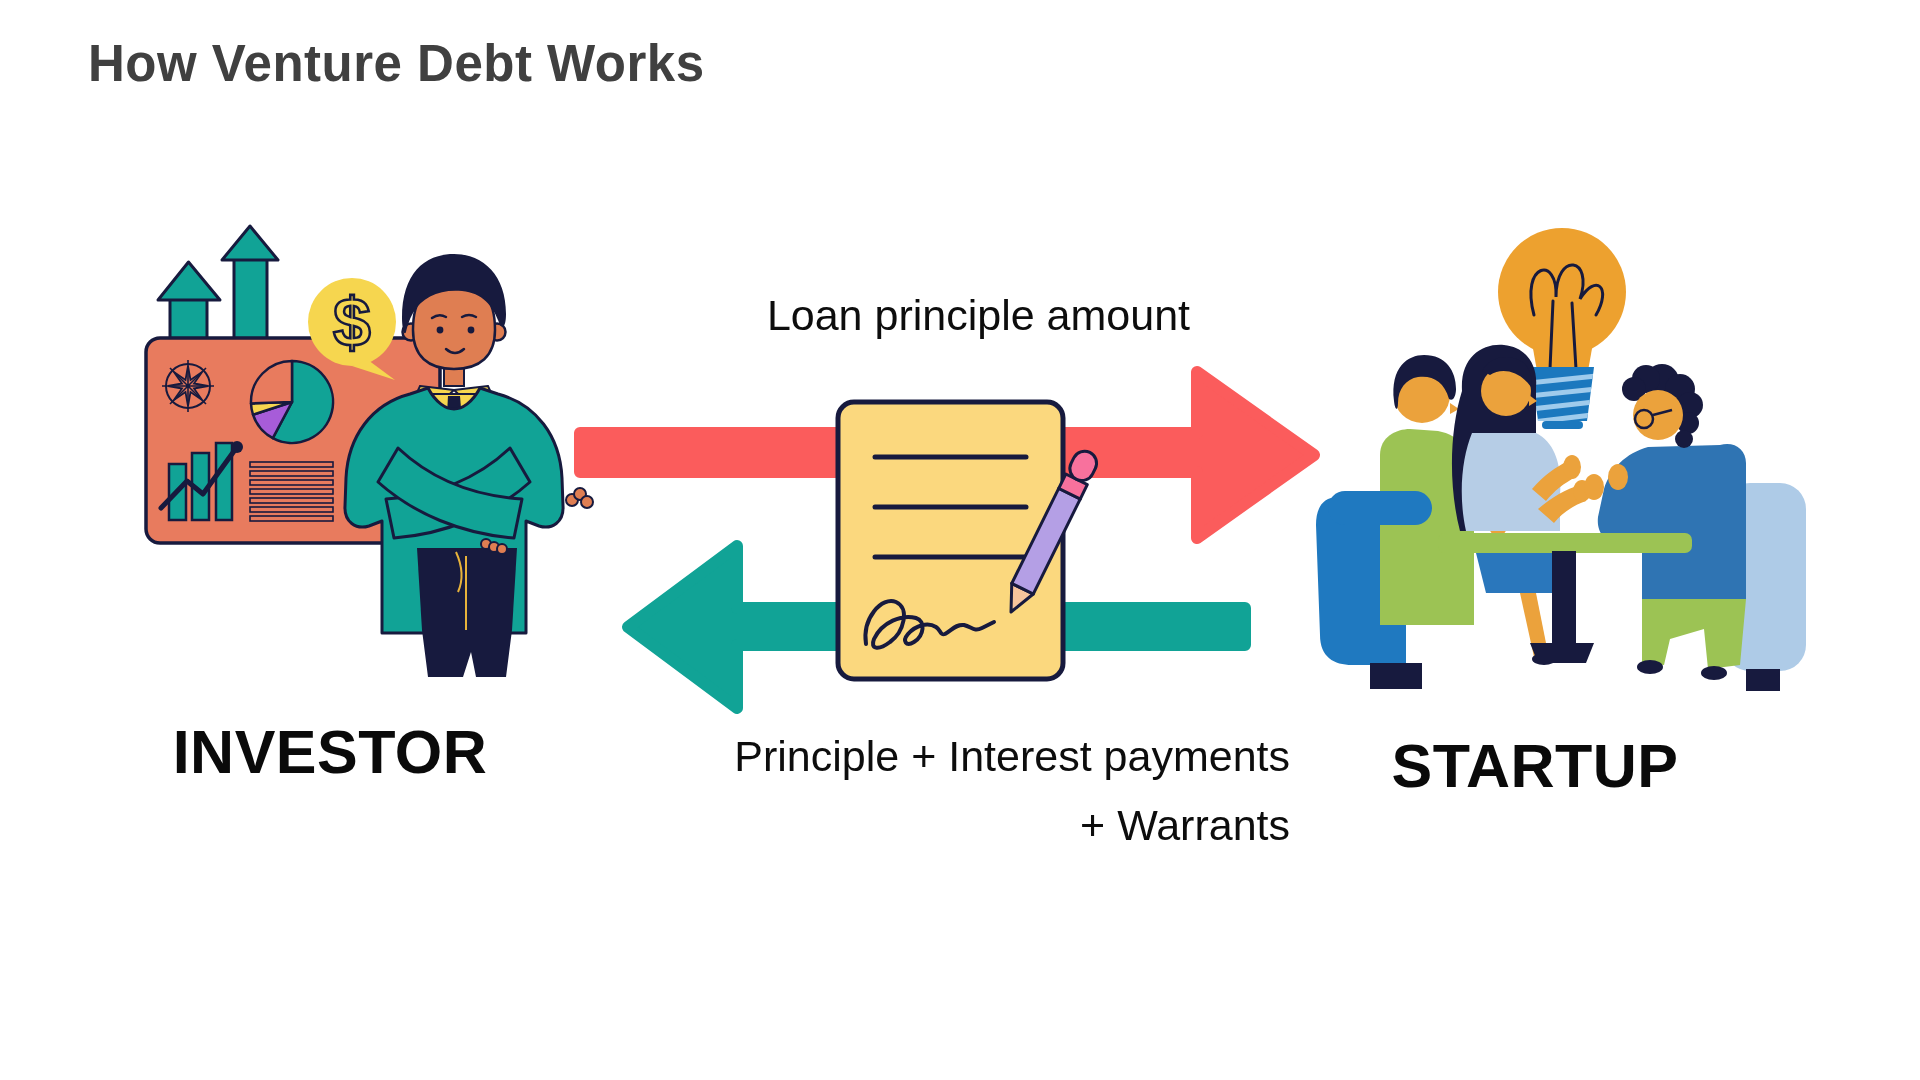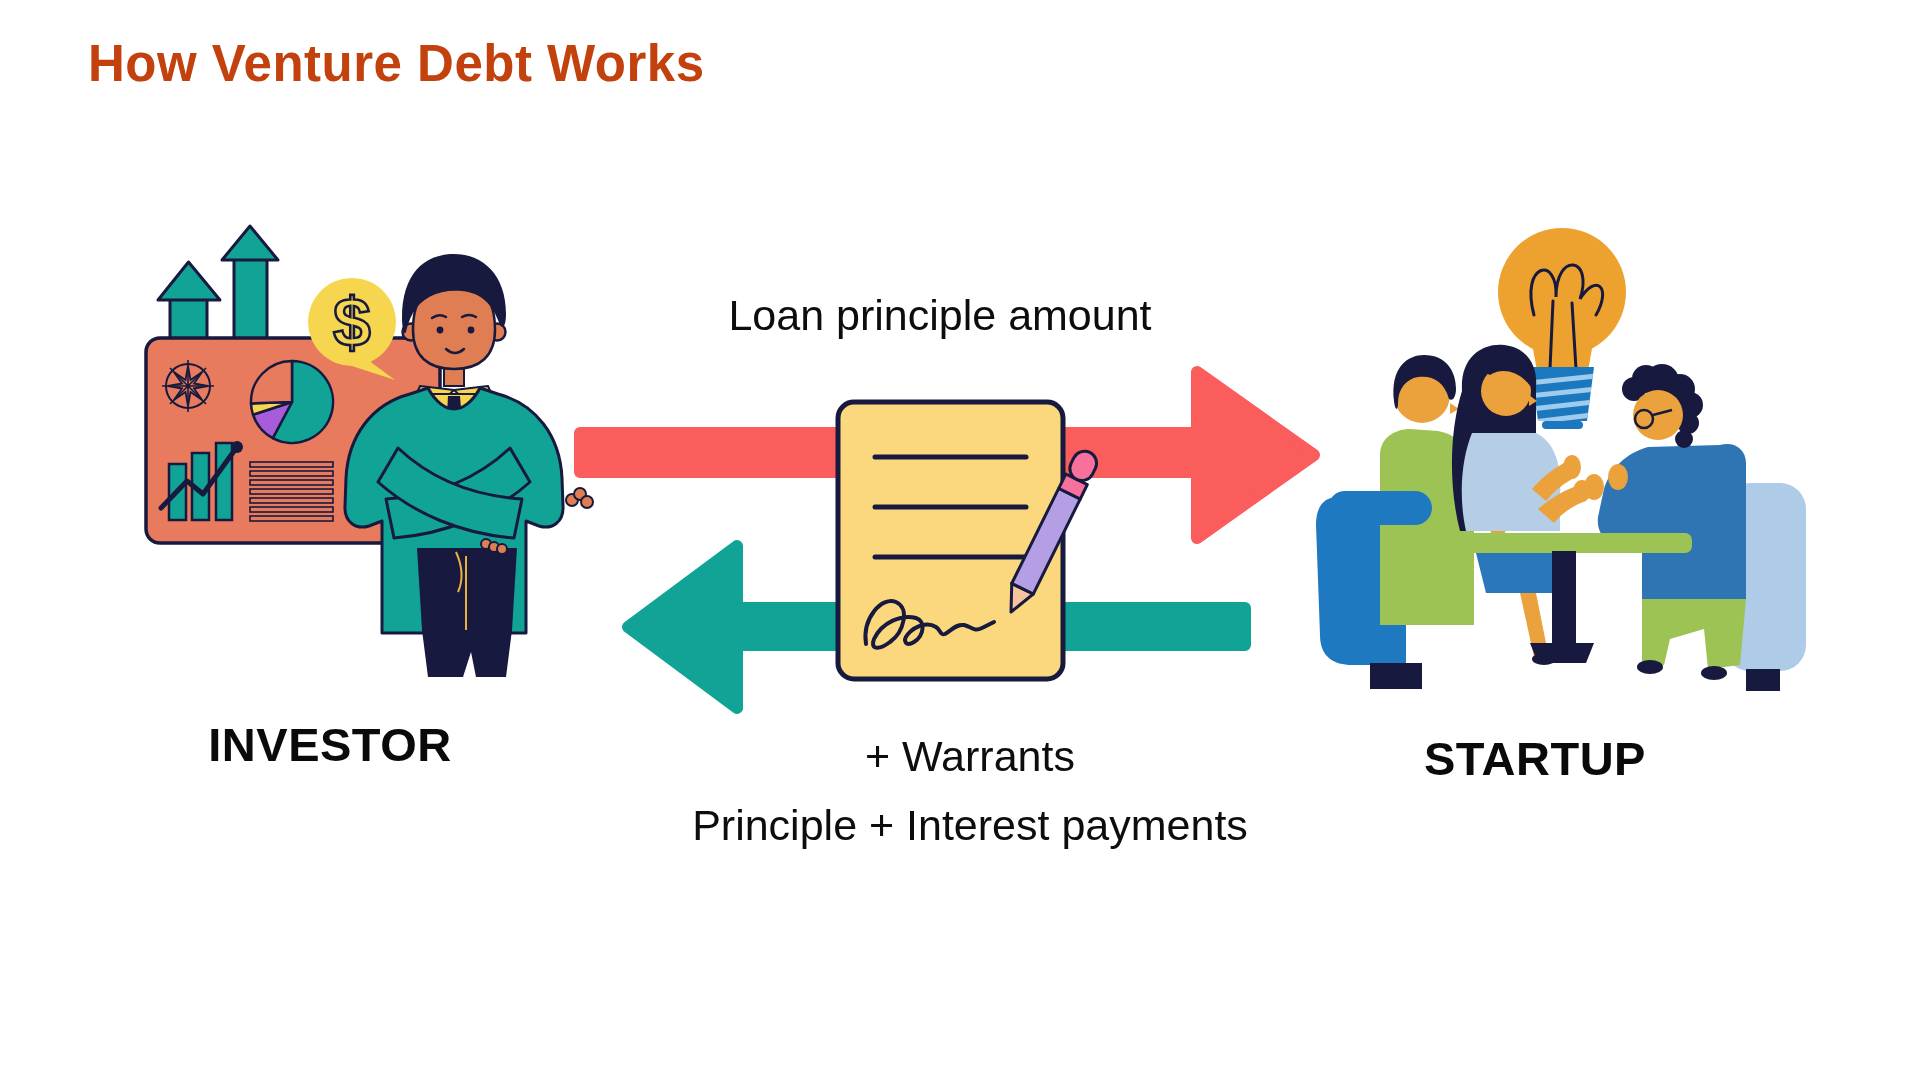--- a/index.html
+++ b/index.html
@@ -3,31 +3,31 @@
 <meta charset="utf-8">
 <style>
   html,body{margin:0;padding:0;}
   body{
     width:1920px;height:1080px;background:#ffffff;position:relative;overflow:hidden;
     font-family:"Liberation Sans",sans-serif;
   }
   .abs{position:absolute;}
   svg{overflow:visible;display:block;}
   .title{
-    left:88px;top:34px;font-size:51px;font-weight:800;color:#c2410c;
+    left:88px;top:34px;font-size:51px;font-weight:800;color:#404040;
     letter-spacing:0.5px;white-space:nowrap;
   }
   .flow-label{
-    font-size:43px;color:#0d0d0d;text-align:center;
+    font-size:43px;color:#0d0d0d;text-align:right;
   }
   .loan-label{left:690px;top:291px;width:500px;}
   .repay-label{left:650px;top:722px;width:640px;line-height:69px;}
   .repay-label span{display:block;}
   .node-label{
-    font-size:47px;font-weight:bold;color:#0a0a0a;text-align:center;letter-spacing:0.5px;
+    font-size:61px;font-weight:bold;color:#0a0a0a;text-align:center;letter-spacing:0.5px;
   }
   .investor-label{left:130px;top:717px;width:400px;}
   .startup-label{left:1335px;top:731px;width:400px;}
   .z1{z-index:1}.z2{z-index:2}.z3{z-index:3}.z4{z-index:4}
 </style>
 </head>
 <body>
 
 <svg class="abs z1" style="left:0;top:0" width="1920" height="1080" viewBox="0 0 1920 1080">
   <path d="M580,433 L1197,433 L1197,372 L1314,455 L1197,538 L1197,472 L580,472 Z" fill="#fb5c5c" stroke="#fb5c5c" stroke-width="12" stroke-linejoin="round"></path>
@@ -220,19 +220,19 @@
     <rect x="242" y="356" width="24" height="92" fill="#171a3e"></rect>
     <path d="M220,448 L284,448 L276,468 L228,468 Z" fill="#171a3e"></path>
   </g>
 </svg>
 
 <div class="abs z4 title">How Venture Debt Works</div>
 
 <div class="abs z4 flow-label loan-label">Loan principle amount</div>
 
 <div class="abs z4 flow-label repay-label">
+  <span>Principle + Interest payments</span>
   <span>+ Warrants</span>
-  <span>Principle + Interest payments</span>
 </div>
 
 <div class="abs z4 node-label investor-label">INVESTOR</div>
 
 <div class="abs z4 node-label startup-label">STARTUP</div>
 
 </body></html>

